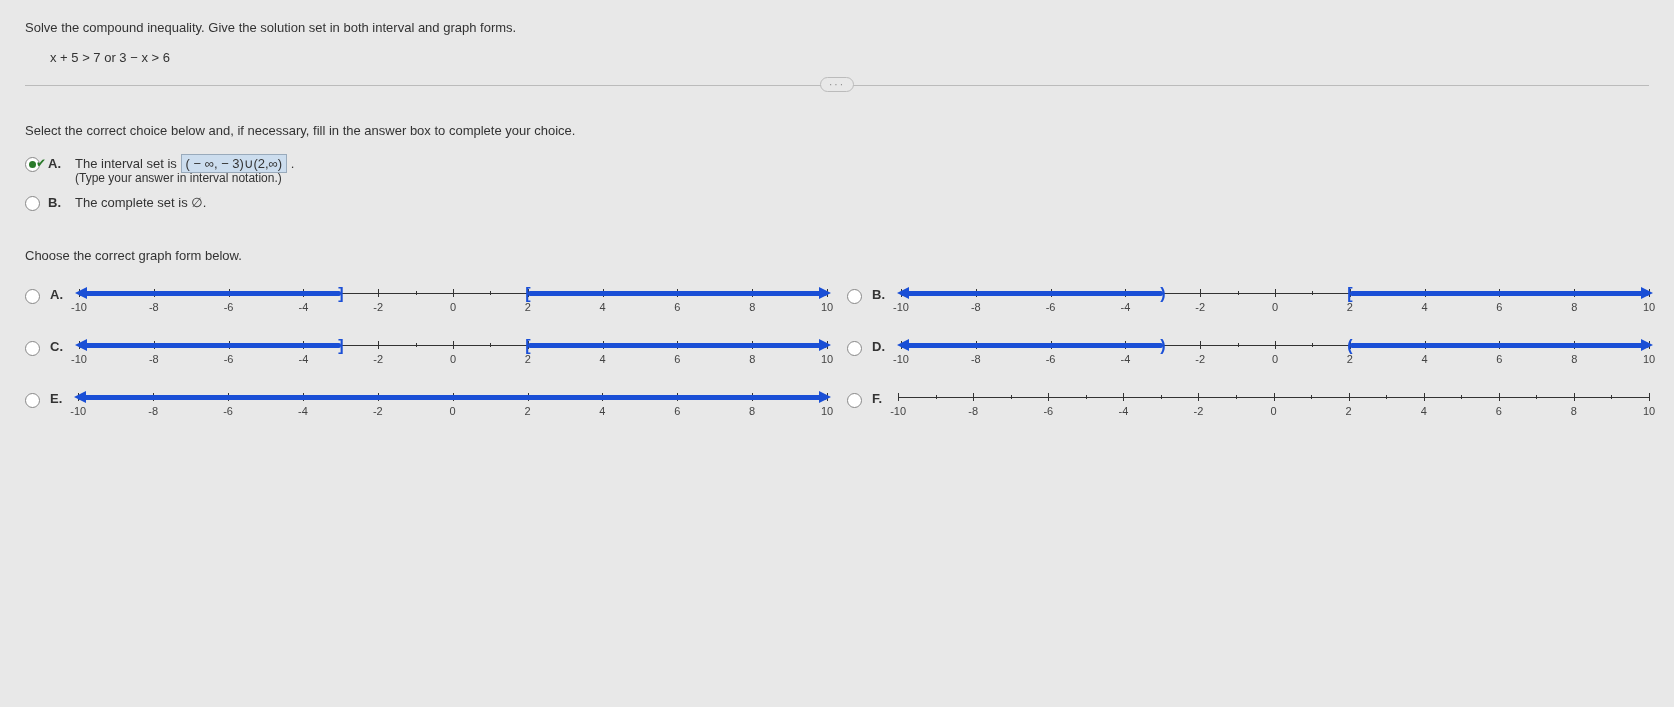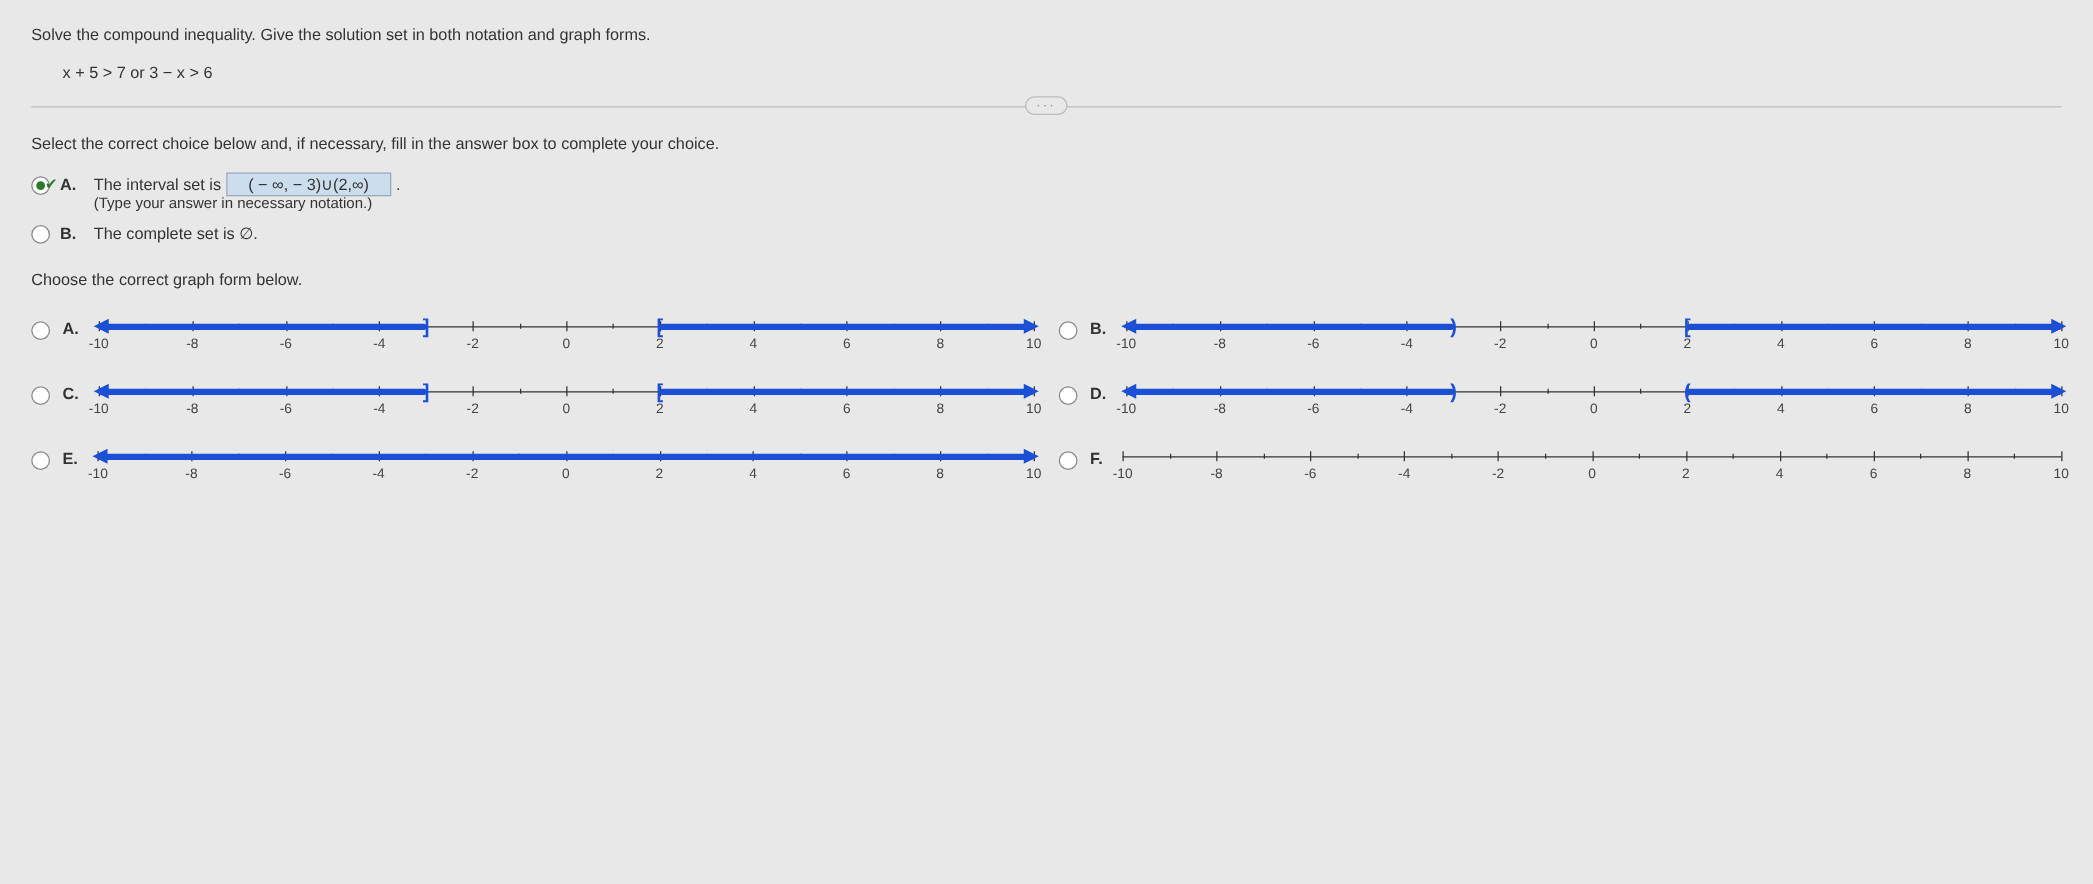--- a/index.html
+++ b/index.html
@@ -33,21 +33,21 @@
     background: #e8e8e8;
     border: 1px solid #bbb;
     border-radius: 8px;
     padding: 1px 8px;
     font-size: 10px;
     letter-spacing: 2px;
     color: #888;
     cursor: pointer;
   }
   .sub-prompt {
-    margin-top: 21px;
+    margin-top: 37px;
     margin-bottom: 18px;
   }
   .choice-row {
     display: flex;
     align-items: flex-start;
     margin-bottom: 10px;
     gap: 8px;
   }
   .radio {
     width: 13px;
@@ -76,21 +76,21 @@
     position: absolute;
     top: -2px;
     left: 10px;
   }
   .choice-label {
     font-weight: bold;
     margin-right: 6px;
   }
   .answer-box {
     background: #cde;
-    padding: 1px 17px;
+    padding: 1px 4px;
     border: 1px solid #9ab;
   }
   .hint {
     font-size: 12px;
     color: #333;
   }
   
   .graph-section {
     margin-top: 20px;
   }
@@ -182,40 +182,40 @@
     top: 2px;
     font-size: 16px;
     font-weight: bold;
     color: #1a4fd6;
     transform: translateX(-50%);
   }
 </style>
 </head>
 <body>
 
-<div class="question-text">Solve the compound inequality. Give the solution set in both notation and graph forms.</div>
+<div class="question-text">Solve the compound inequality. Give the solution set in both interval and graph forms.</div>
 <div class="equation">x + 5 &gt; 7 or 3 − x &gt; 6</div>
 
 <div style="position:relative">
   <hr class="divider">
   <span class="ellipsis-btn">···</span>
 </div>
 
 <div class="sub-prompt">Select the correct choice below and, if necessary, fill in the answer box to complete your choice.</div>
 
 <div class="choice-row">
   <span class="radio selected">
     <span class="check-icon">✔</span>
   </span>
   <span class="choice-label">A.</span>
   <div>
     <span>The interval set is </span>
     <span class="answer-box">( − ∞, − 3)∪(2,∞)</span>
     <span>.</span>
-    <div class="hint">(Type your answer in necessary notation.)</div>
+    <div class="hint">(Type your answer in interval notation.)</div>
   </div>
 </div>
 
 <div class="choice-row">
   <span class="radio"></span>
   <span class="choice-label">B.</span>
   <span>The complete set is ∅.</span>
 </div>
 
 <div class="sub-prompt">Choose the correct graph form below.</div>

